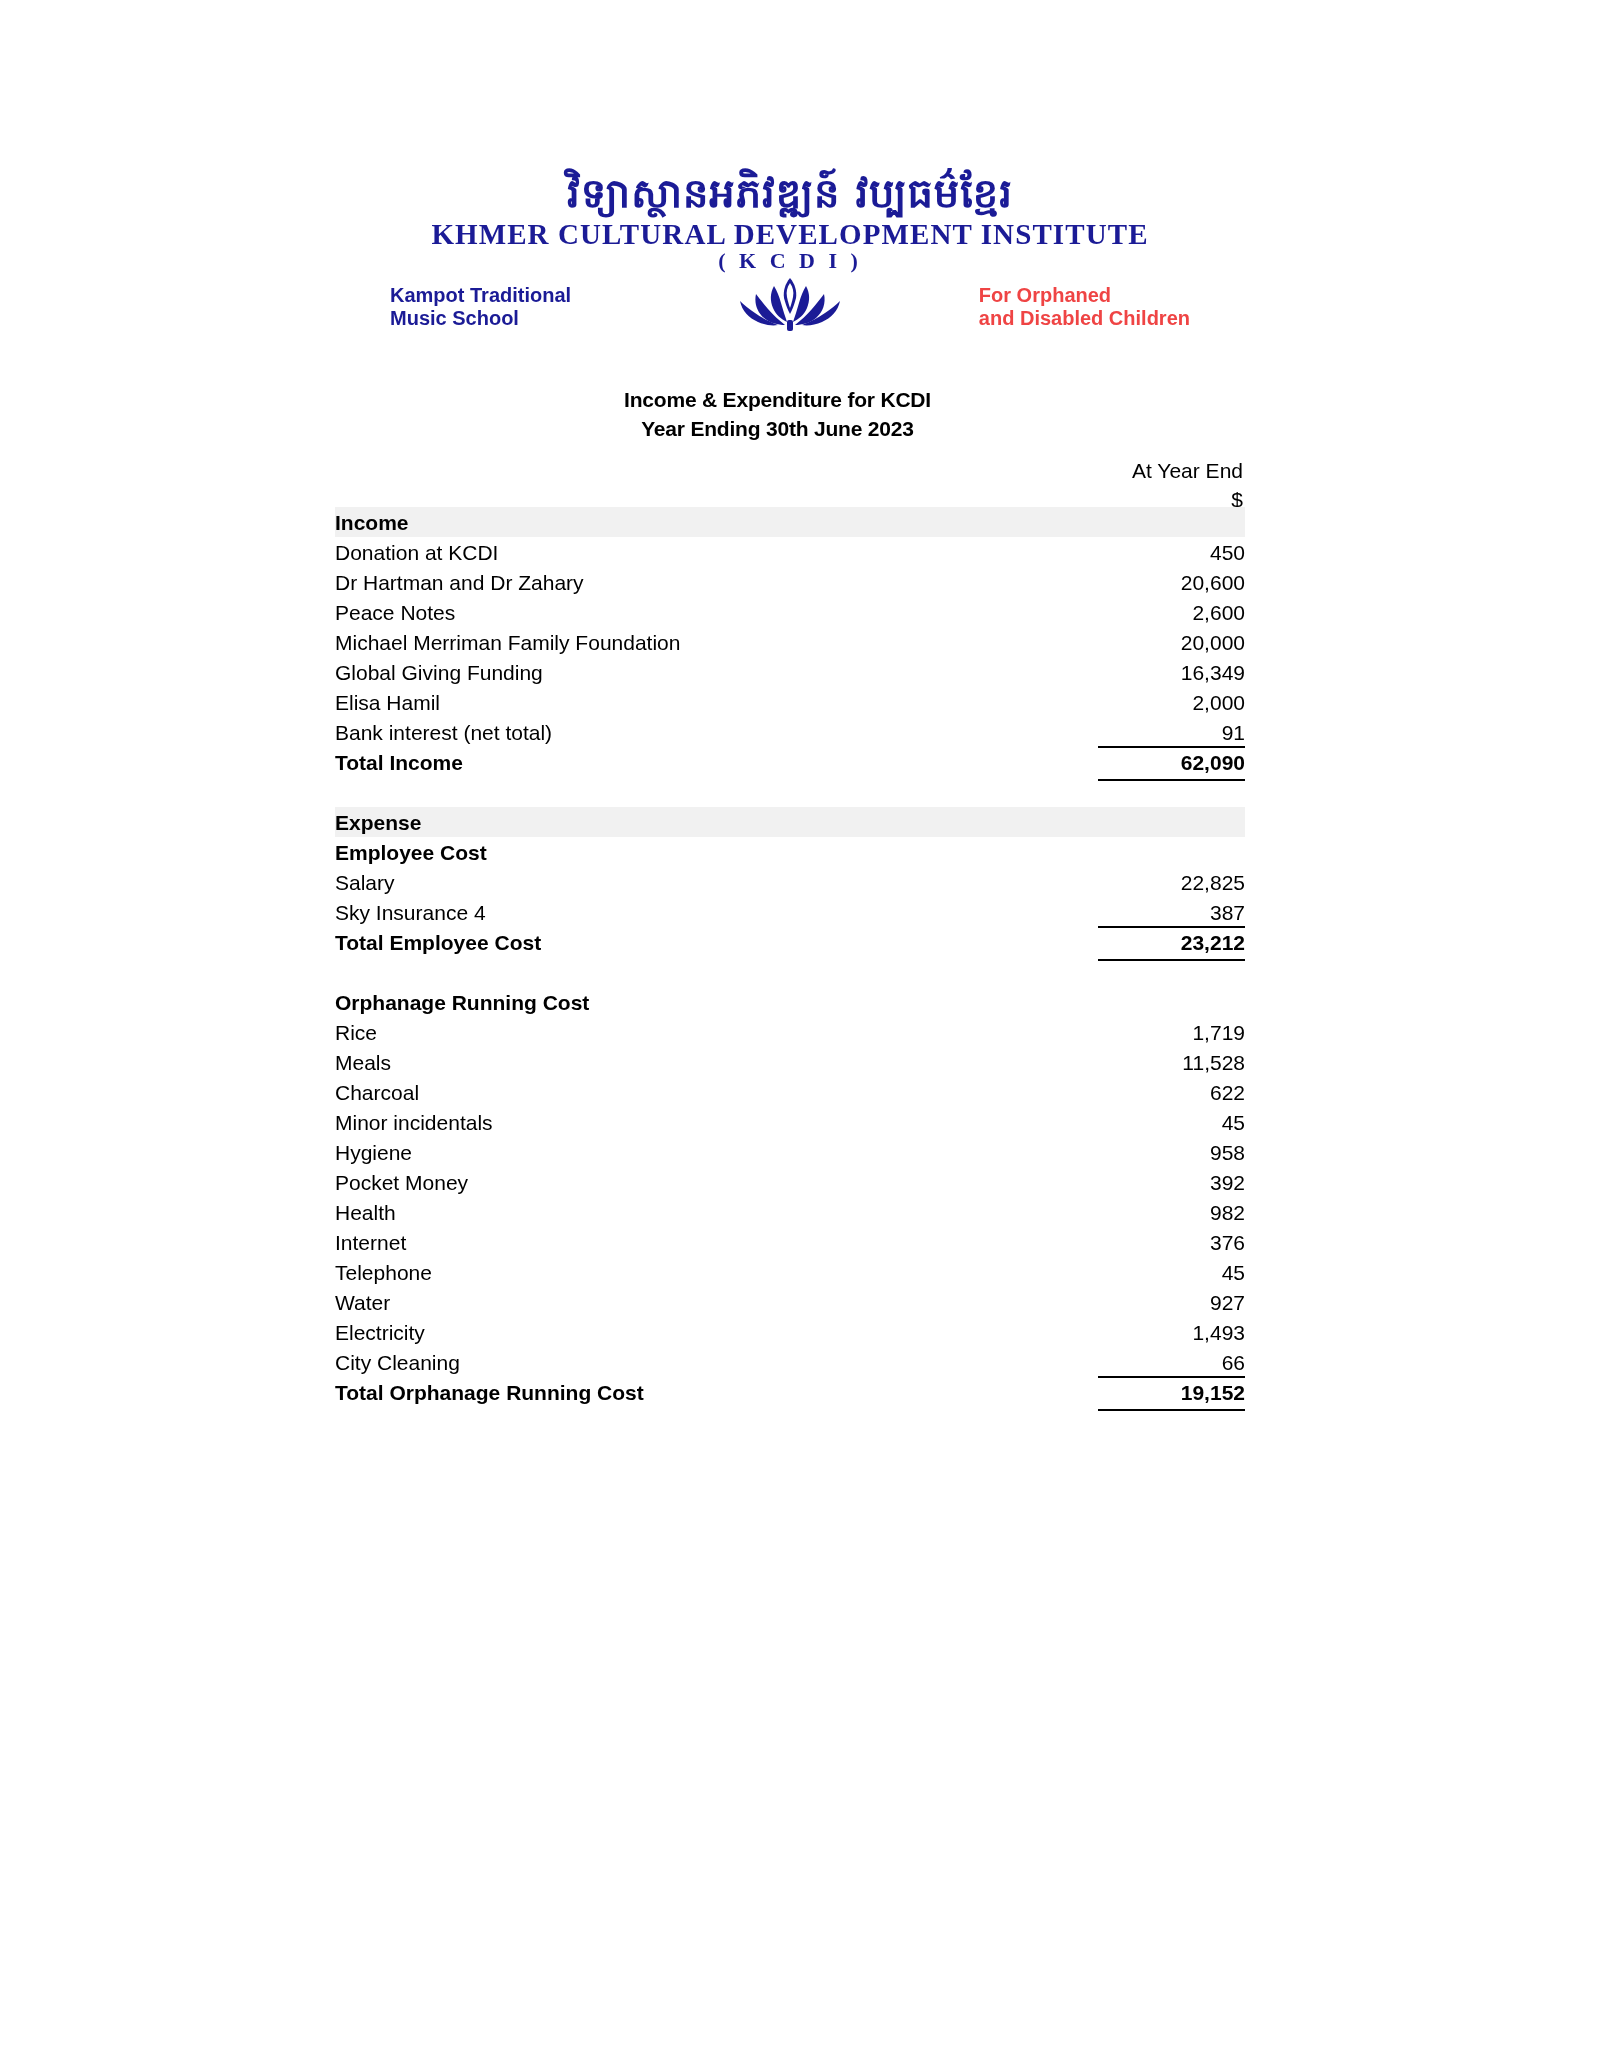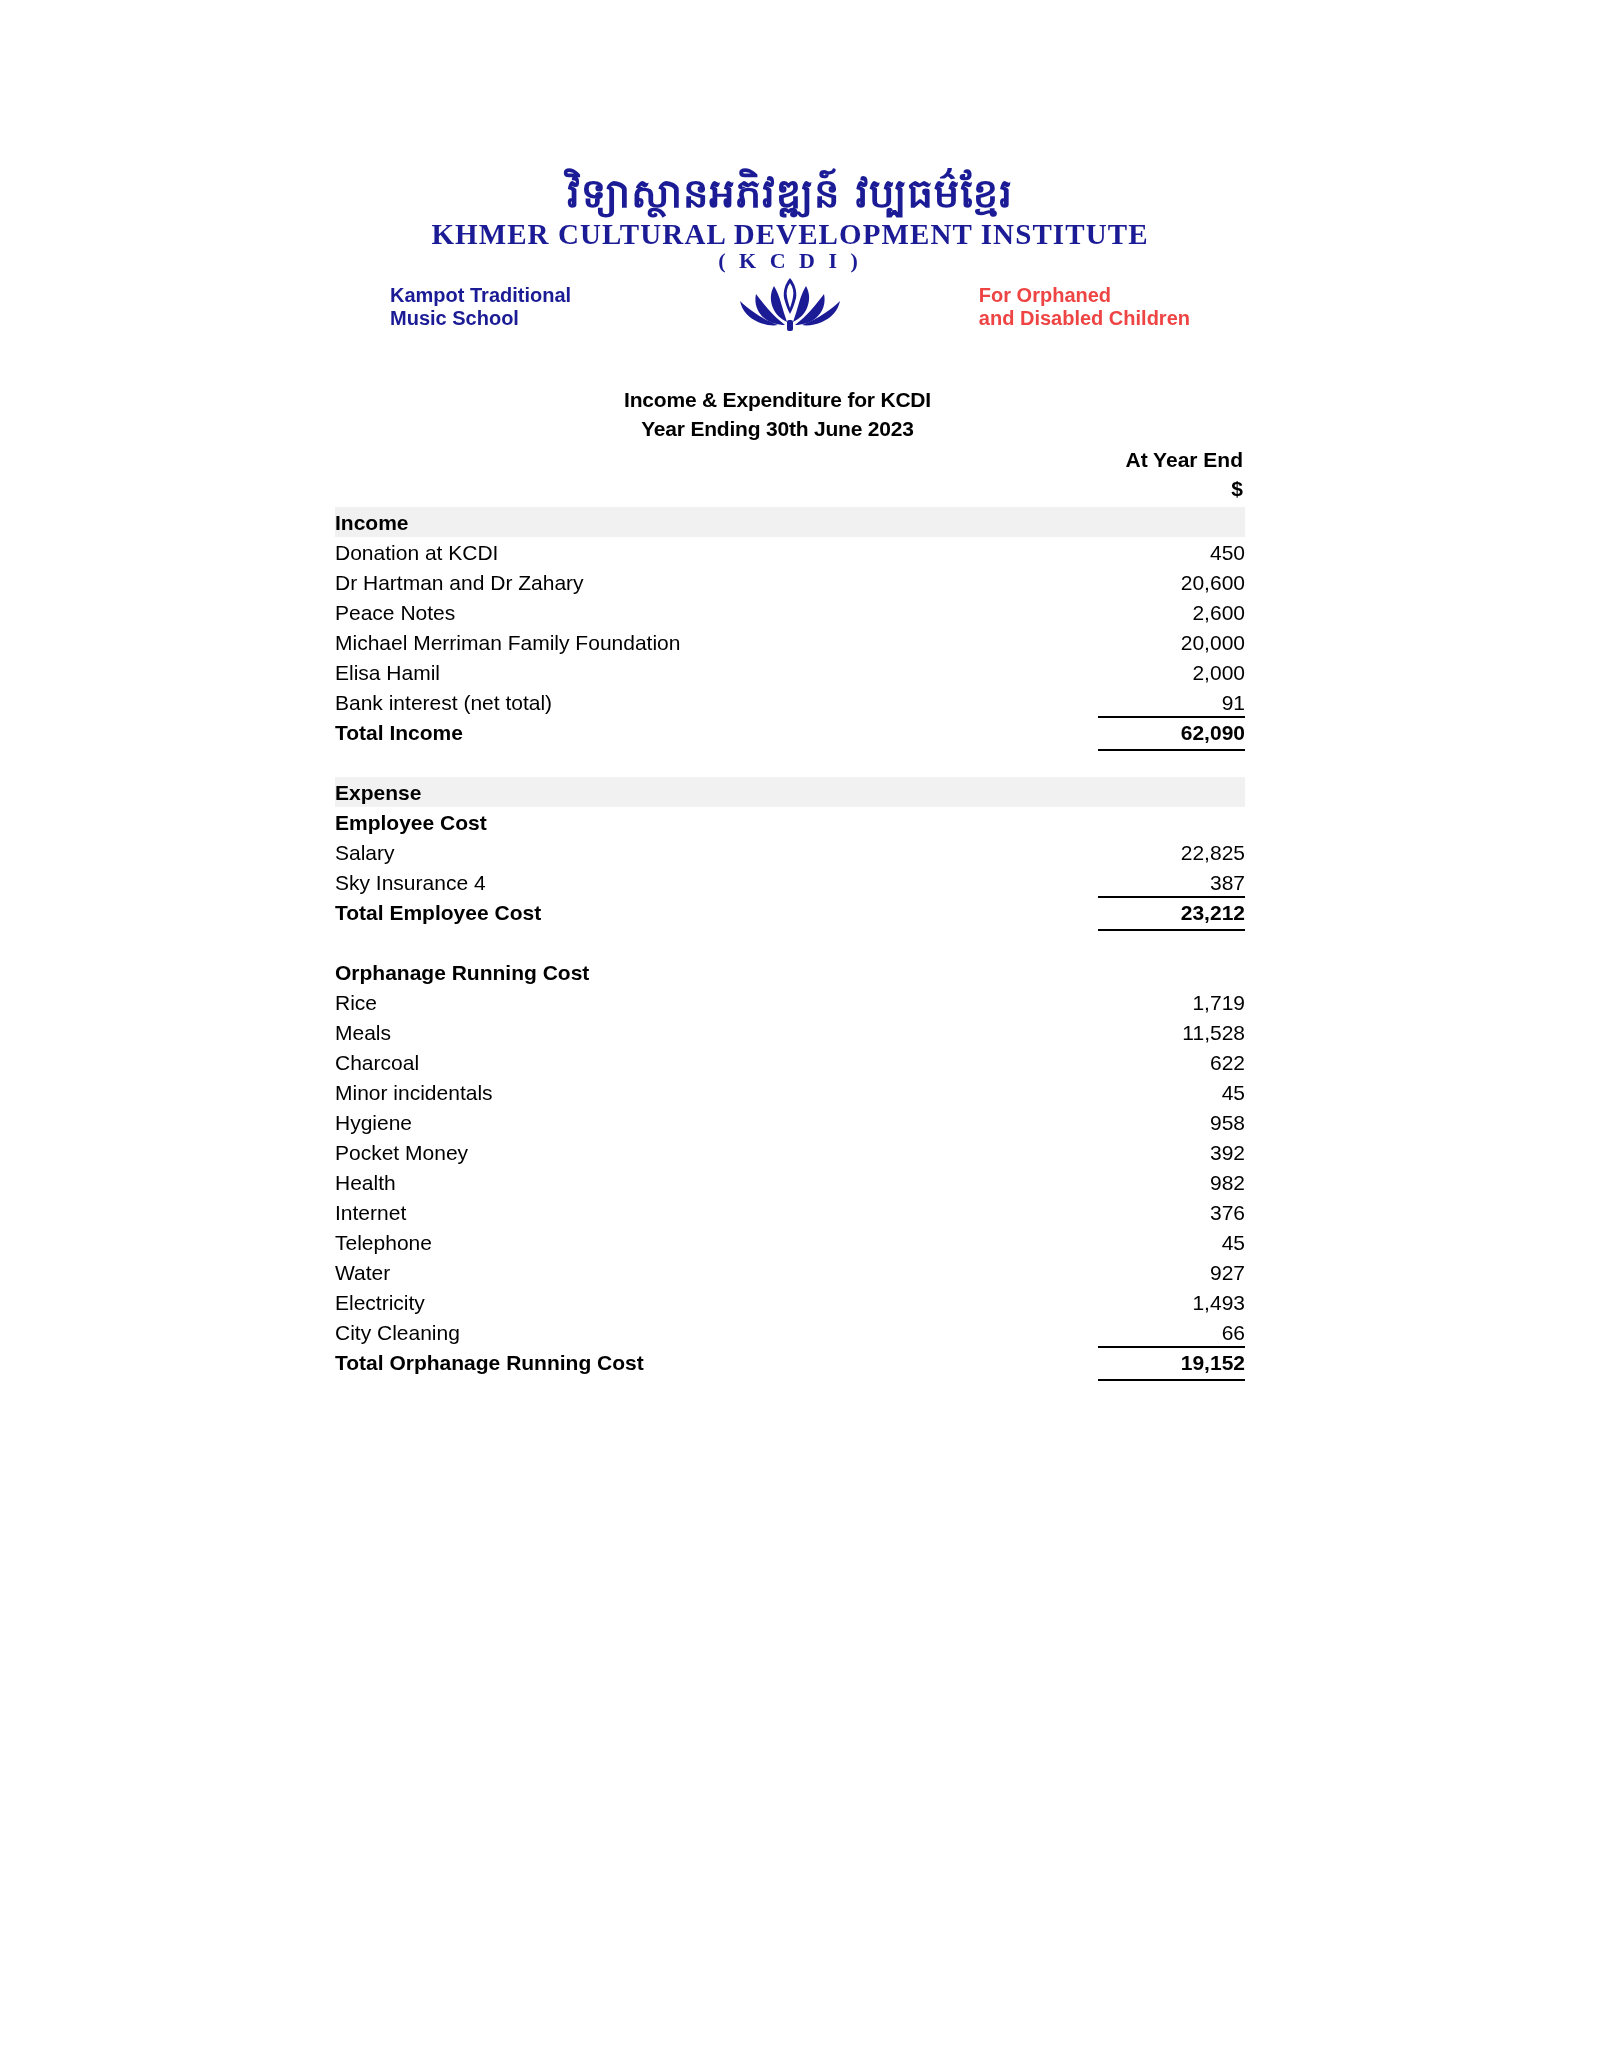--- a/index.html
+++ b/index.html
@@ -107,22 +107,23 @@
   }
   #title-line1 { top: 388px; }
   #title-line2 { top: 417px; }
 
   .col-head {
     position: absolute;
     right: 357px;
     width: 300px;
     text-align: right;
     font-family: "Liberation Sans", sans-serif;
-    font-weight: bold;
+    font-weight: normal;
     font-size: 21px;
+    margin-top: 11px;
   }
   #col-head-label { top: 448px; }
   #col-head-currency { top: 477px; }
 
   
   .table {
     position: absolute;
     left: 310px;
     top: 507px;
     width: 935px;
@@ -243,20 +244,24 @@
       </div>
       <div class="row">
         <div class="label">Peace Notes</div>
         <div class="amount">2,600</div>
       </div>
       <div class="row">
         <div class="label">Michael Merriman Family Foundation</div>
         <div class="amount">20,000</div>
       </div>
       <div class="row">
+        <div class="label">Global Giving Funding</div>
+        <div class="amount">16,349</div>
+      </div>
+      <div class="row">
         <div class="label">Elisa Hamil</div>
         <div class="amount">2,000</div>
       </div>
       <div class="row">
         <div class="label">Bank interest (net total)</div>
         <div class="amount">91</div>
       </div>
       <div class="row total">
         <div class="label">Total Income</div>
         <div class="amount">62,090</div>

